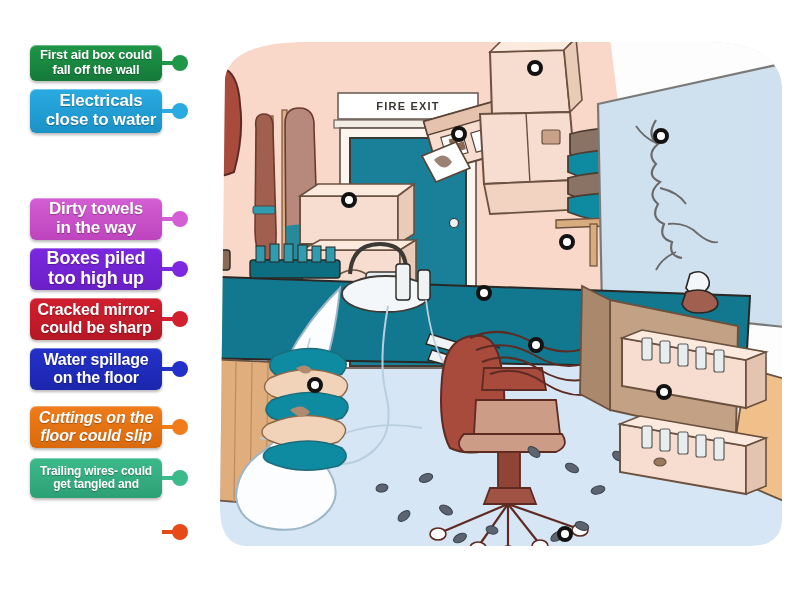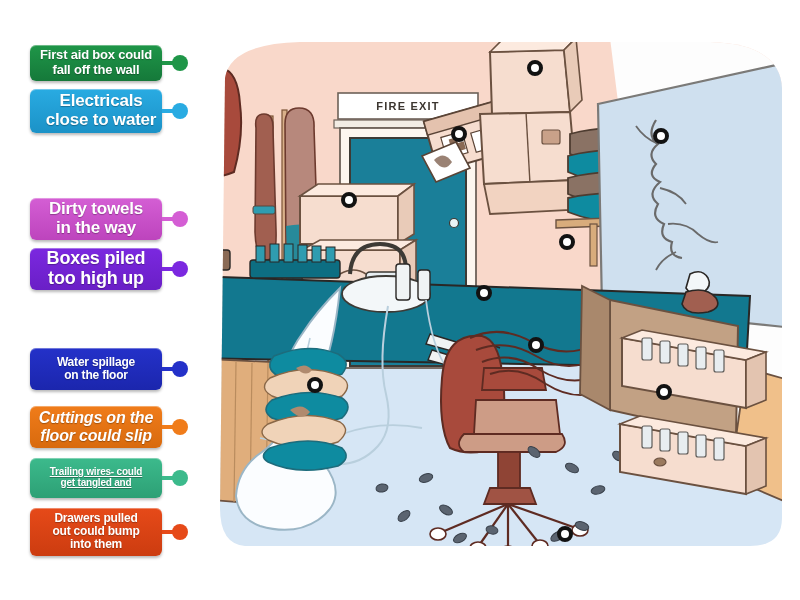--- a/index.html
+++ b/index.html
@@ -136,45 +136,49 @@
         <div class="label-connector" style="top: 19px; background: rgb(212, 94, 212);"></div>
         <div class="label-dot" style="top: 13px; background: rgb(212, 94, 212);"></div>
       </div>
       <div class="label-row" style="top: 248px; height: 42px;">
         <div class="label-box" style="height: 42px; font-size: 18px; background: linear-gradient(rgb(123, 40, 224) 0%, rgb(106, 31, 198) 100%);">
           <span>Boxes piled<br>too high up</span>
         </div>
         <div class="label-connector" style="top: 19px; background: rgb(123, 40, 224);"></div>
         <div class="label-dot" style="top: 13px; background: rgb(123, 40, 224);"></div>
       </div>
+      <div class="label-row" style="top: 298px; height: 42px;">
+        <div class="label-box" style="height: 42px; font-size: 16px; background: linear-gradient(rgb(209, 32, 47) 0%, rgb(181, 23, 37) 100%);">
+          <span>Cracked mirror-<br>could be sharp</span>
+        </div>
+        <div class="label-connector" style="top: 19px; background: rgb(209, 32, 47);"></div>
+        <div class="label-dot" style="top: 13px; background: rgb(209, 32, 47);"></div>
+      </div>
       <div class="label-row" style="top: 348px; height: 42px;">
-        <div class="label-box" style="height: 42px; font-size: 12px; background: linear-gradient(rgb(36, 49, 201) 0%, rgb(27, 38, 173) 100%);">
+        <div class="label-box" style="height: 42px; font-size: 16px; background: linear-gradient(rgb(36, 49, 201) 0%, rgb(27, 38, 173) 100%);">
           <span>Water spillage<br>on the floor</span>
         </div>
         <div class="label-connector" style="top: 19px; background: rgb(36, 49, 201);"></div>
         <div class="label-dot" style="top: 13px; background: rgb(36, 49, 201);"></div>
       </div>
       <div class="label-row" style="top: 406px; height: 42px; font-style: italic;">
         <div class="label-box" style="height: 42px; font-size: 16px; background: linear-gradient(rgb(240, 124, 26) 0%, rgb(216, 106, 14) 100%);">
           <span>Cuttings on the<br>floor could slip</span>
         </div>
         <div class="label-connector" style="top: 19px; background: rgb(240, 124, 26);"></div>
         <div class="label-dot" style="top: 13px; background: rgb(240, 124, 26);"></div>
       </div>
       <div class="label-row" style="top: 458px; height: 40px;">
-        <div class="label-box" style="height: 40px; font-size: 10px; background: linear-gradient(rgb(60, 186, 140) 0%, rgb(45, 160, 117) 100%); text-decoration: underline;">
+        <div class="label-box" style="height: 40px; font-size: 12px; background: linear-gradient(rgb(60, 186, 140) 0%, rgb(45, 160, 117) 100%);">
           <span>Trailing wires- could<br>get tangled and</span>
         </div>
         <div class="label-connector" style="top: 18px; background: rgb(60, 186, 140);"></div>
         <div class="label-dot" style="top: 12px; background: rgb(60, 186, 140);"></div>
       </div>
       <div class="label-row" style="top: 508px; height: 48px;">
-        <div class="label-box" style="height: 48px; font-size: 12px; background: linear-gradient(rgb(230, 74, 25) 0%, rgb(204, 60, 16) 100%);">
-          <span>Drawers pulled<br>out could bump<br>into them</span>
-        </div>
         <div class="label-connector" style="top: 22px; background: rgb(230, 74, 25);"></div>
         <div class="label-dot" style="top: 16px; background: rgb(230, 74, 25);"></div>
       </div>
     </div>
 
   <div id="illustration">
 
     <svg id="scene-svg" viewBox="0 0 610 530">
       <defs>
         <clipPath id="roomclip">

